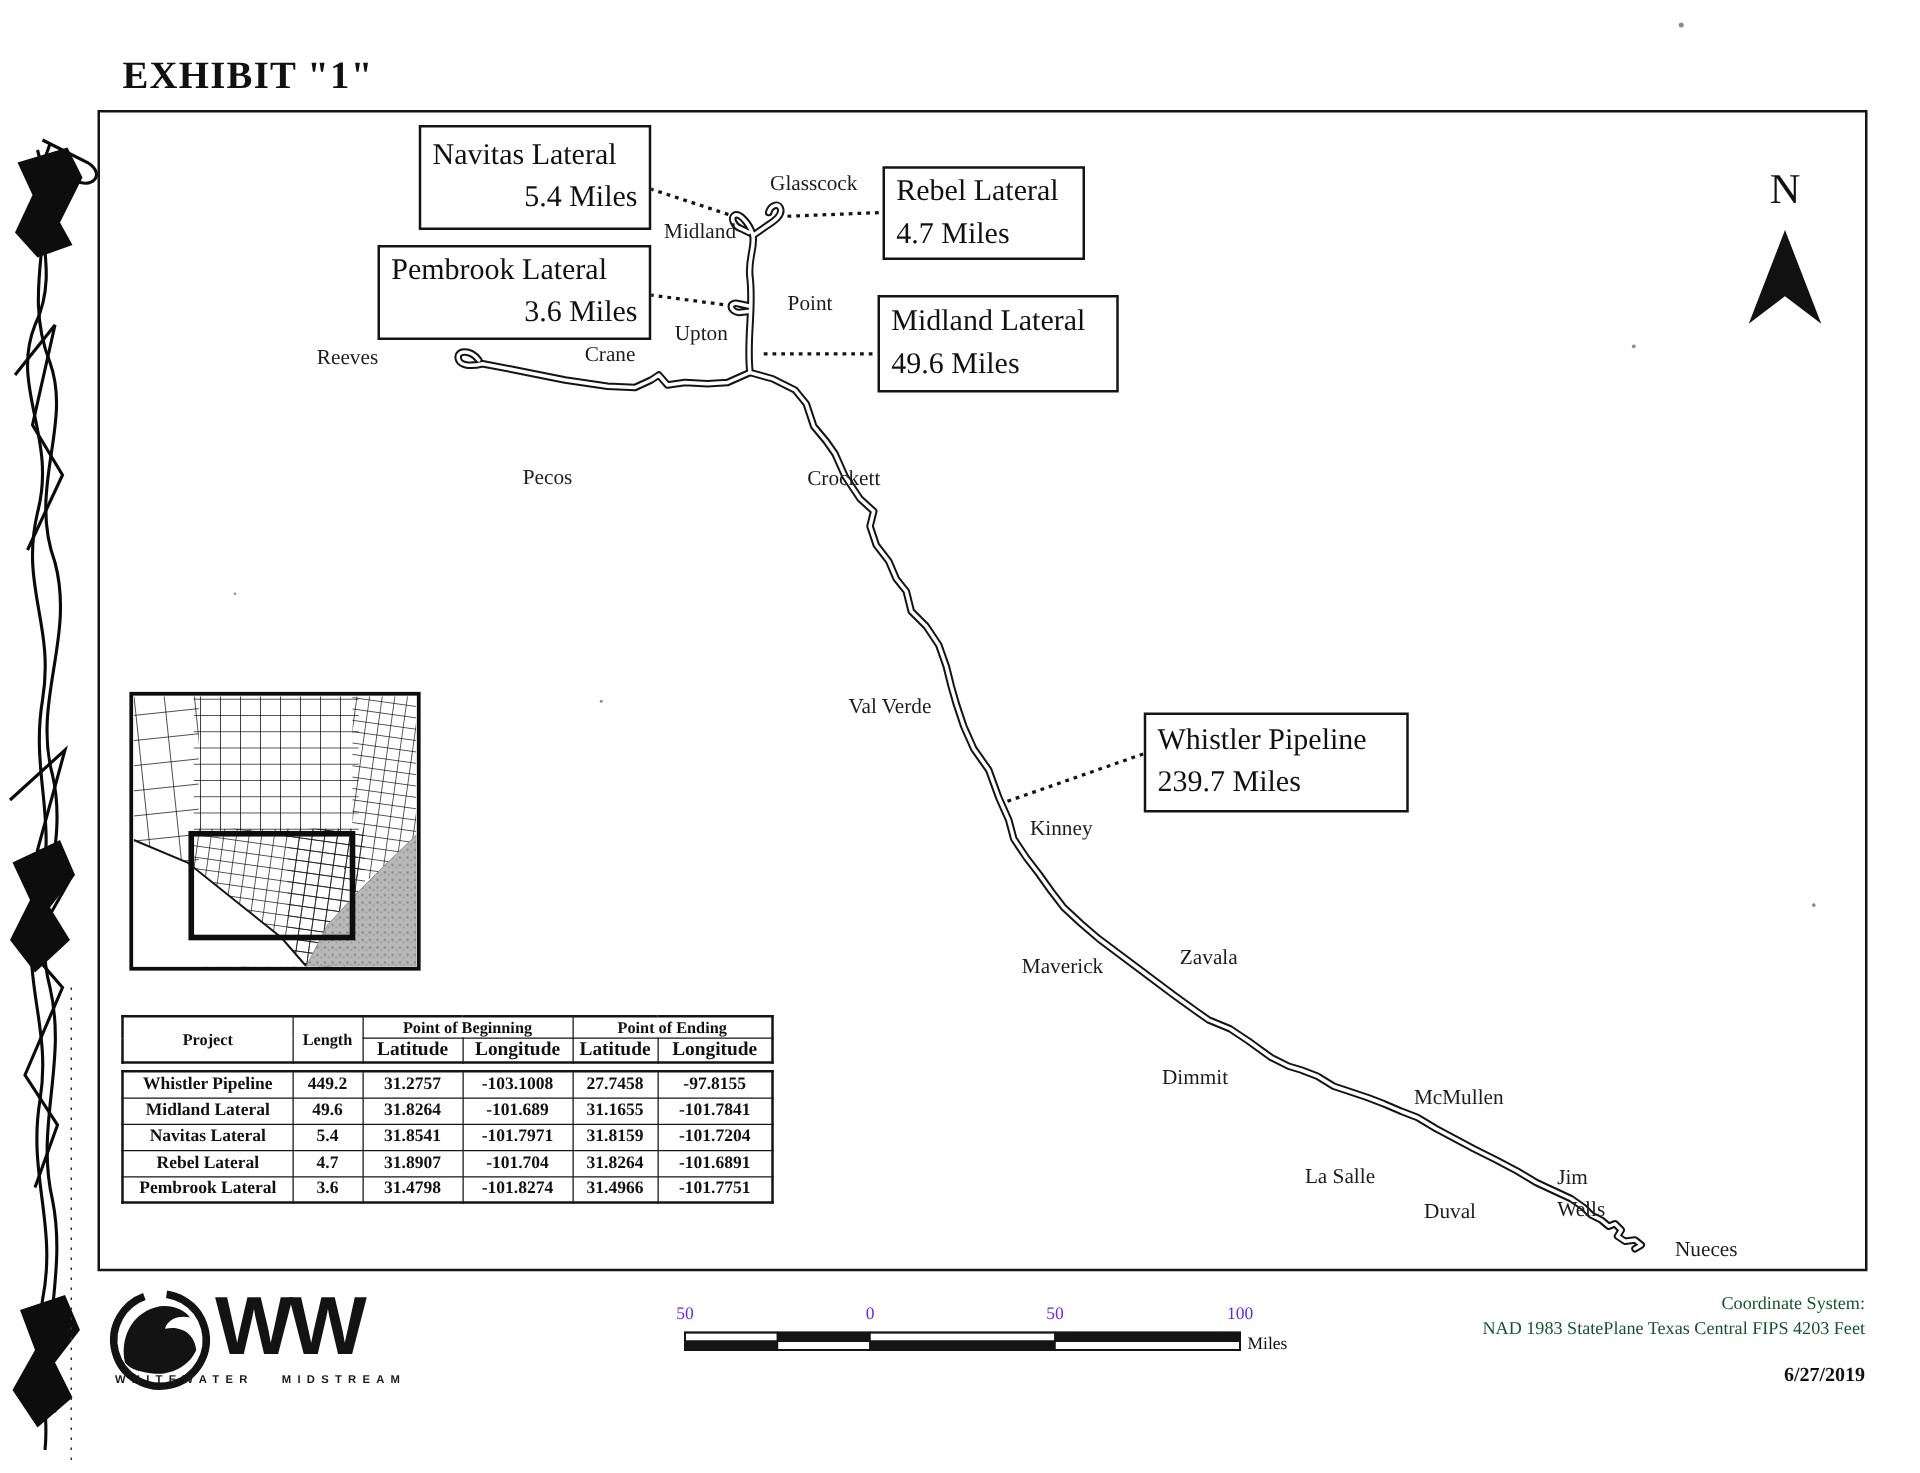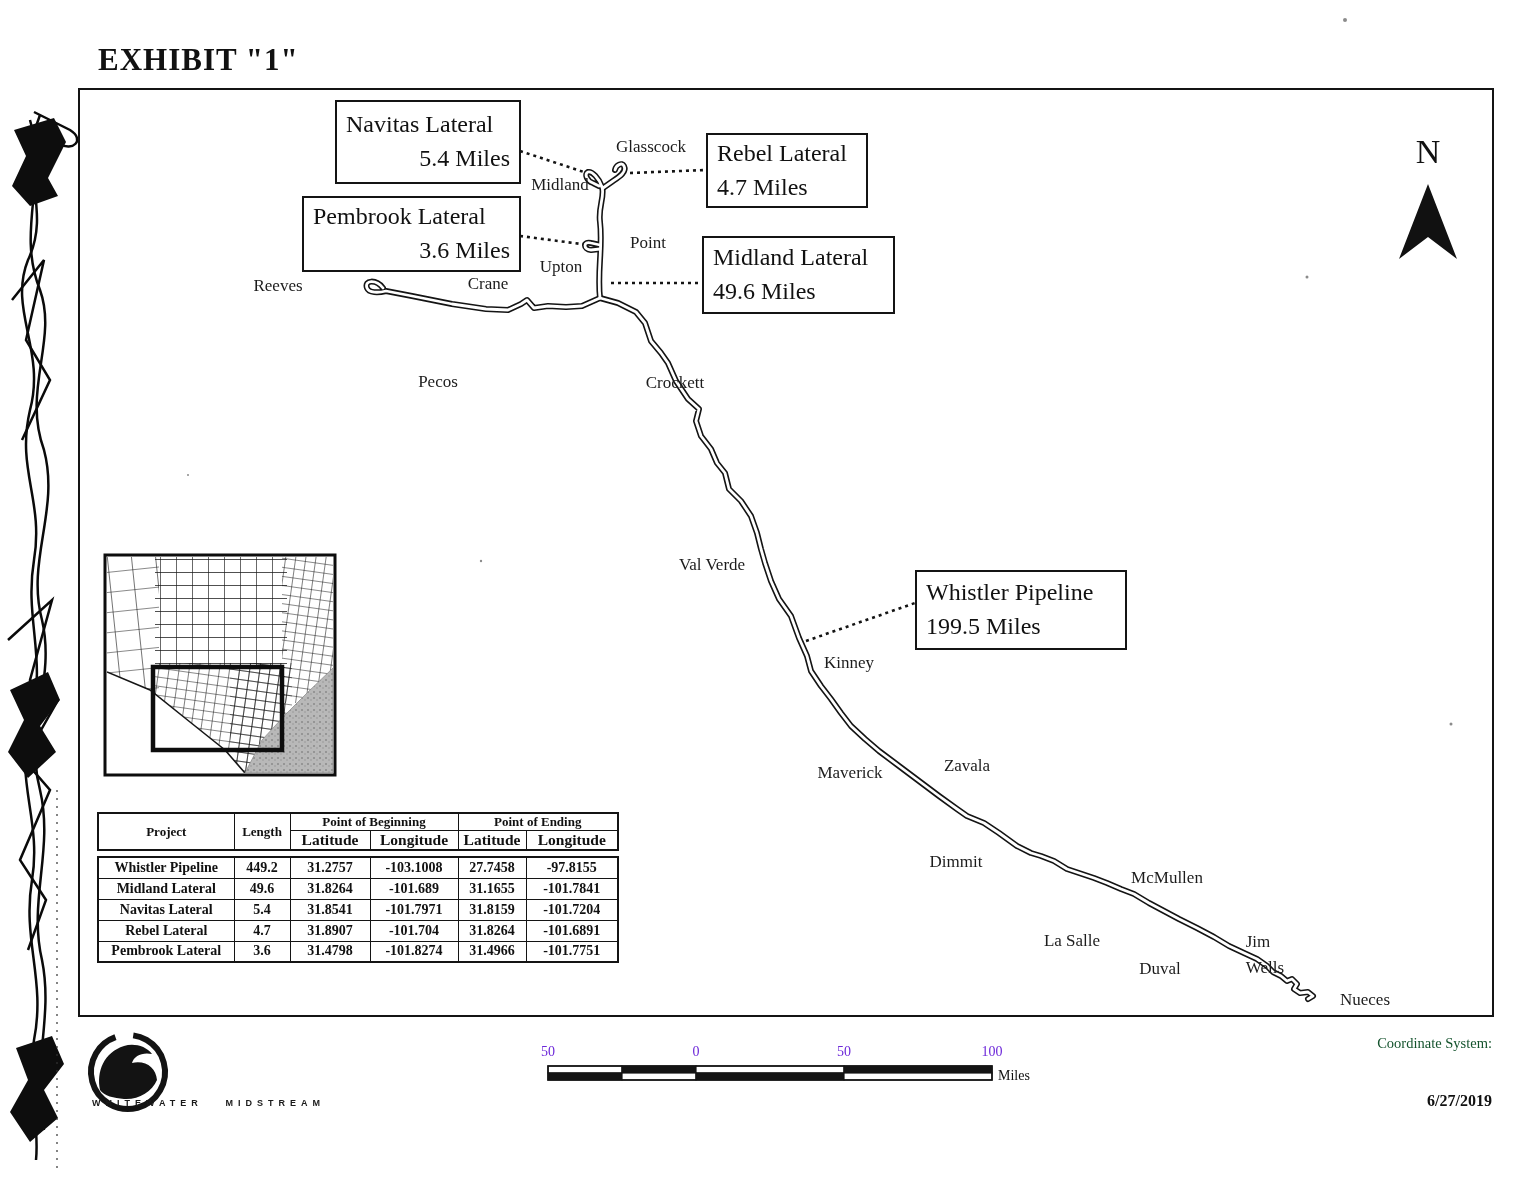--- a/index.html
+++ b/index.html
@@ -228,21 +228,21 @@
       <div class="callout" style="left: 302px; top: 196px; width: 219px; height: 76px;">
         <div class="c-name">Pembrook Lateral</div>
         <div class="c-len right">3.6 Miles</div>
       </div>
       <div class="callout" style="left: 702px; top: 236px; width: 193px; height: 78px;">
         <div class="c-name">Midland Lateral</div>
         <div class="c-len">49.6 Miles</div>
       </div>
       <div class="callout" style="left: 915px; top: 570px; width: 212px; height: 80px;">
         <div class="c-name">Whistler Pipeline</div>
-        <div class="c-len">199.5 Miles</div>
+        <div class="c-len">239.7 Miles</div>
       </div>
     </div>
 
   <div id="table-wrap">
     <table class="hdr">
       <colgroup>
           <col class="cw0">
           <col class="cw1">
           <col class="cw2">
           <col class="cw3">
@@ -311,26 +311,28 @@
             <td>3.6</td>
             <td>31.4798</td>
             <td>-101.8274</td>
             <td>31.4966</td>
             <td>-101.7751</td>
           </tr>
         </tbody>
     </table>
   </div>
 
+  <div id="logo-ww">WW</div>
   <div id="logo-sub">WhiteWater Midstream</div>
   <div id="scale-labels">
       <span class="scale-label" style="left: 548px;">50</span>
       <span class="scale-label" style="left: 696px;">0</span>
       <span class="scale-label" style="left: 844px;">50</span>
       <span class="scale-label" style="left: 992px;">100</span>
     </div>
   <div id="scale-unit">Miles</div>
   <div id="coord-block">
     <div>Coordinate System:</div>
+    <div>NAD 1983 StatePlane Texas Central FIPS 4203 Feet</div>
   </div>
   <div id="date-label">6/27/2019</div>
 
 </div>
 
 </body></html>

